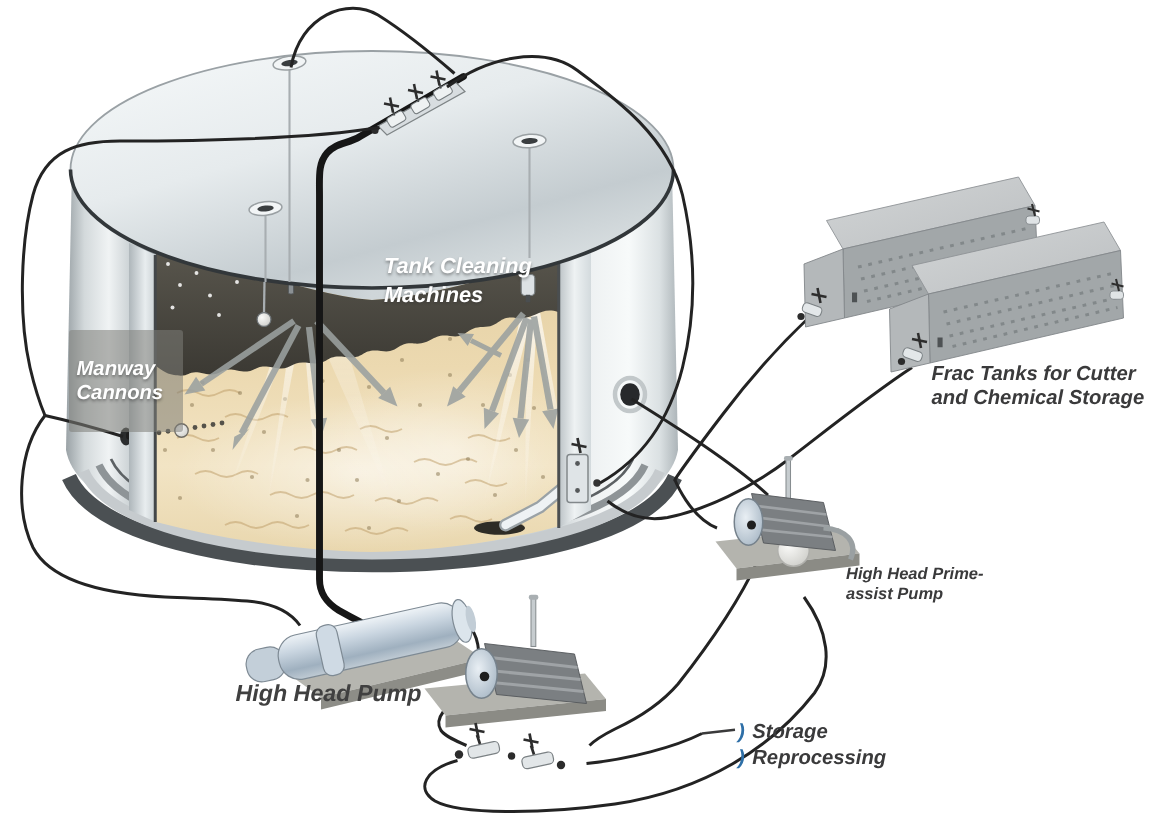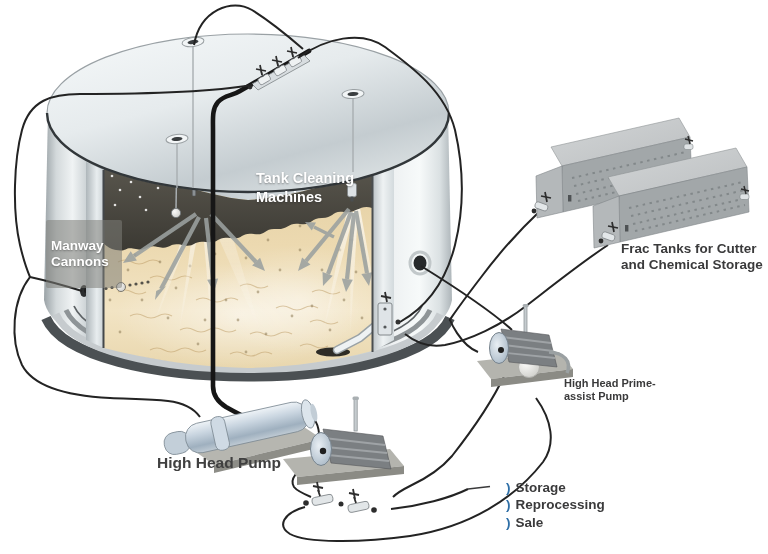--- a/index.html
+++ b/index.html
@@ -1,31 +1,32 @@
 <!DOCTYPE html>
 <html><head>
 <meta charset="utf-8">
 <style>
   html,body{margin:0;padding:0;background:#ffffff;}
   #stage{
     position:relative;width:768px;height:554px;background:#ffffff;overflow:hidden;
     font-family:"Liberation Sans","DejaVu Sans",sans-serif;
+    font-style:italic;
   }
   #diagram-svg{position:absolute;left:0;top:0;}
   .lbl{position:absolute;font-weight:bold;color:#3a3a3b;}
   .lbl-white{color:#ffffff;text-shadow:0 1px 2px rgba(40,40,40,.45);}
   #tank-cleaning-label{left:256px;top:169px;width:112px;font-size:14.5px;line-height:1.28;}
   #manway-label{left:46px;top:220px;width:66px;font-size:13.5px;line-height:1.2;
     background:rgba(126,126,121,.55);padding:18px 5px;border-radius:2px;}
   #frac-label{left:621px;top:241px;width:158px;font-size:13.5px;line-height:1.2;}
   #hhp-label{left:157px;top:454px;font-size:15.5px;white-space:nowrap;color:#404040;}
   #prime-label{left:564px;top:377px;width:94px;font-size:11px;line-height:1.22;}
   #liquefied-block{left:492px;top:478px;font-size:13.5px;}
   #liquefied-heading{white-space:nowrap;}
-  .lp-item{margin-left:14px;margin-top:2.2px;white-space:nowrap;}
+  .lp-item{margin-left:0;margin-top:2.2px;white-space:nowrap;}
   .lp-chev{color:#2e6fa7;font-weight:bold;margin-right:5px;}
 </style>
 </head>
 <body>
 
 <div id="stage">
 
 <svg id="diagram-svg" width="768" height="554" viewBox="0 0 768 554">
   <defs>
     <linearGradient id="wallGrad" x1="0" y1="0" x2="1" y2="0">
@@ -474,18 +475,15 @@
 
 <div id="prime-label" class="lbl">High Head Prime-assist Pump</div>
 
 <div id="liquefied-block" class="lbl">
   <div class="lp-item">
     <span class="lp-chev">)</span><span>Storage</span>
   </div>
   <div class="lp-item">
     <span class="lp-chev">)</span><span>Reprocessing</span>
   </div>
-  <div class="lp-item">
-    <span class="lp-chev">)</span><span>Sale</span>
-  </div>
 </div>
 
 </div>
 
 </body></html>

